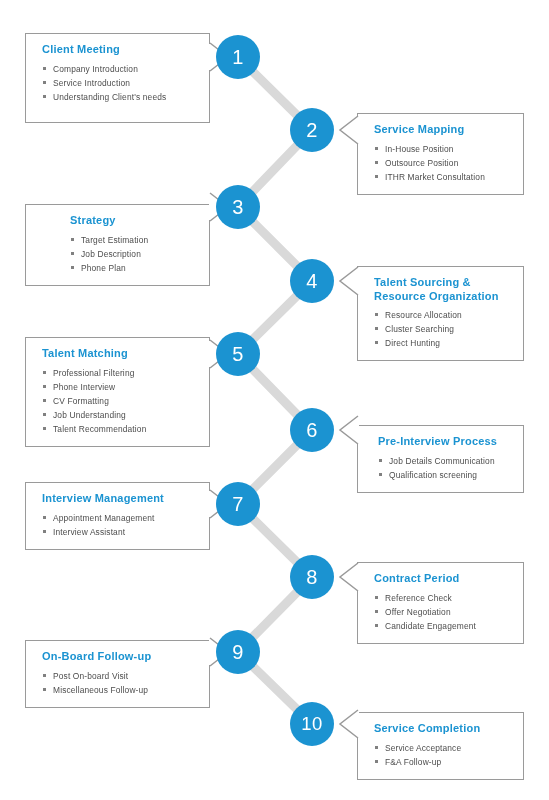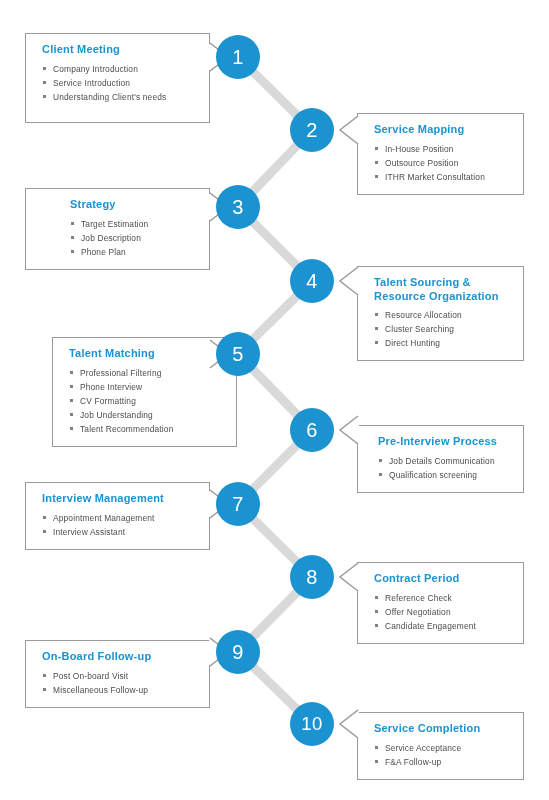--- a/index.html
+++ b/index.html
@@ -122,21 +122,21 @@
         <ul class="box-items">
           <li><span class="bullet"></span><span>In-House Position</span></li>
           <li><span class="bullet"></span><span>Outsource Position</span></li>
           <li><span class="bullet"></span><span>ITHR Market Consultation</span></li>
         </ul>
       </div>
       <svg width="22" height="34" style="position: absolute; top: 113px; left: 337px;">
         <line stroke="#ffffff" stroke-width="3" x1="20.8" y1="4" x2="20.8" y2="30"></line>
         <path fill="#ffffff" stroke="#9a9a9a" stroke-width="1.5" d="M21,3 L3,17 L21,31"></path>
       </svg>
-      <div class="step-box" style="left: 25px; top: 188px; width: 185px; min-height: 76px; padding-left: 44px;">
+      <div class="step-box" style="left: 25px; top: 204px; width: 185px; min-height: 76px; padding-left: 44px;">
         <div class="box-title">Strategy</div>
         <ul class="box-items">
           <li><span class="bullet"></span><span>Target Estimation</span></li>
           <li><span class="bullet"></span><span>Job Description</span></li>
           <li><span class="bullet"></span><span>Phone Plan</span></li>
         </ul>
       </div>
       <svg width="22" height="34" style="position: absolute; top: 190px; left: 209px;">
         <line stroke="#ffffff" stroke-width="3" x1="1.2" y1="4" x2="1.2" y2="30"></line>
         <path fill="#ffffff" stroke="#9a9a9a" stroke-width="1.5" d="M1,3 L19,17 L1,31"></path>
@@ -147,21 +147,21 @@
         <ul class="box-items">
           <li><span class="bullet"></span><span>Resource Allocation</span></li>
           <li><span class="bullet"></span><span>Cluster Searching</span></li>
           <li><span class="bullet"></span><span>Direct Hunting</span></li>
         </ul>
       </div>
       <svg width="22" height="34" style="position: absolute; top: 264px; left: 337px;">
         <line stroke="#ffffff" stroke-width="3" x1="20.8" y1="4" x2="20.8" y2="30"></line>
         <path fill="#ffffff" stroke="#9a9a9a" stroke-width="1.5" d="M21,3 L3,17 L21,31"></path>
       </svg>
-      <div class="step-box" style="left: 25px; top: 337px; width: 185px; min-height: 104px; margin-left: 27px;">
+      <div class="step-box" style="left: 25px; top: 337px; width: 185px; min-height: 104px;">
         <div class="box-title">Talent Matching</div>
         <ul class="box-items">
           <li><span class="bullet"></span><span>Professional Filtering</span></li>
           <li><span class="bullet"></span><span>Phone Interview</span></li>
           <li><span class="bullet"></span><span>CV Formatting</span></li>
           <li><span class="bullet"></span><span>Job Understanding</span></li>
           <li><span class="bullet"></span><span>Talent Recommendation</span></li>
         </ul>
       </div>
       <svg width="22" height="34" style="position: absolute; top: 337px; left: 209px;">

